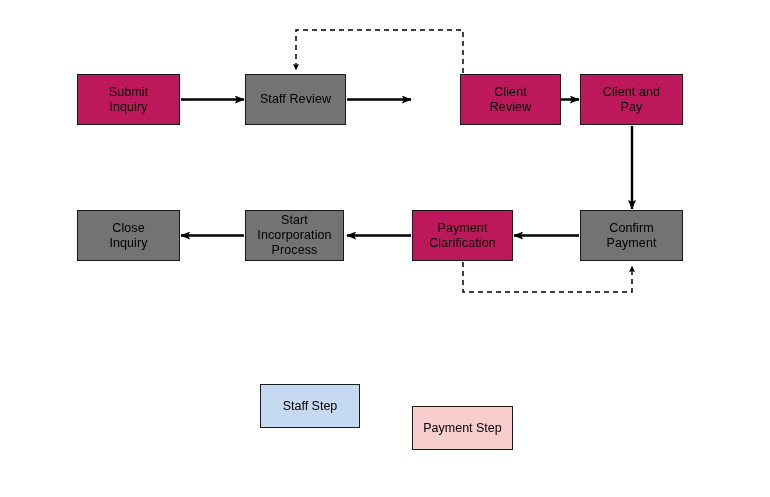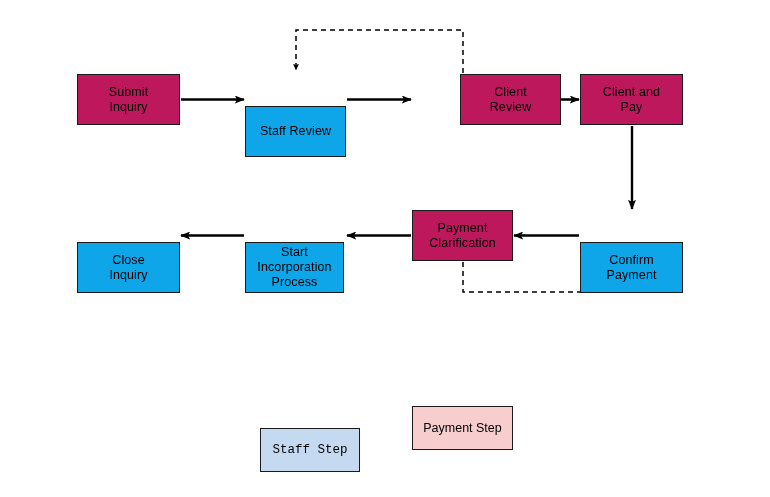--- a/index.html
+++ b/index.html
@@ -29,21 +29,21 @@
     justify-content: center;
     text-align: center;
     font-family: "Liberation Sans", sans-serif;
     font-size: 12.5px;
     line-height: 15px;
     color: #000000;
     letter-spacing: 0.1px;
     white-space: pre-line;
     z-index: 3;
   }
-  .node.staff  { background: #0ea5e9; margin-top: 32px; }
+  .node.staff  { background: #737373; }
   .node.client { background: #be185d; }
 
   .legend-box {
     position: absolute;
     box-sizing: border-box;
     border: 1px solid #1a1a1a;
     display: flex;
     align-items: center;
     justify-content: center;
     text-align: center;
@@ -105,15 +105,15 @@
 <div class="node staff" style="left:245px; top:210px; width:99px; height:51px;">Start
 Incorporation
 Process</div>
 
 <div class="node client" style="left:412px; top:210px; width:101px; height:51px;">Payment
 Clarification</div>
 
 <div class="node staff" style="left:580px; top:210px; width:103px; height:51px;">Confirm
 Payment</div>
 
-<div class="legend-box staff" style="left:260px; top:428px; width:100px; height:44px;font-family:Liberation Mono, monospace;">Staff Step</div>
+<div class="legend-box staff" style="left:260px; top:384px; width:100px; height:44px;">Staff Step</div>
 
 <div class="legend-box client" style="left:412px; top:406px; width:101px; height:44px;">Payment Step</div>
 
 </body></html>

